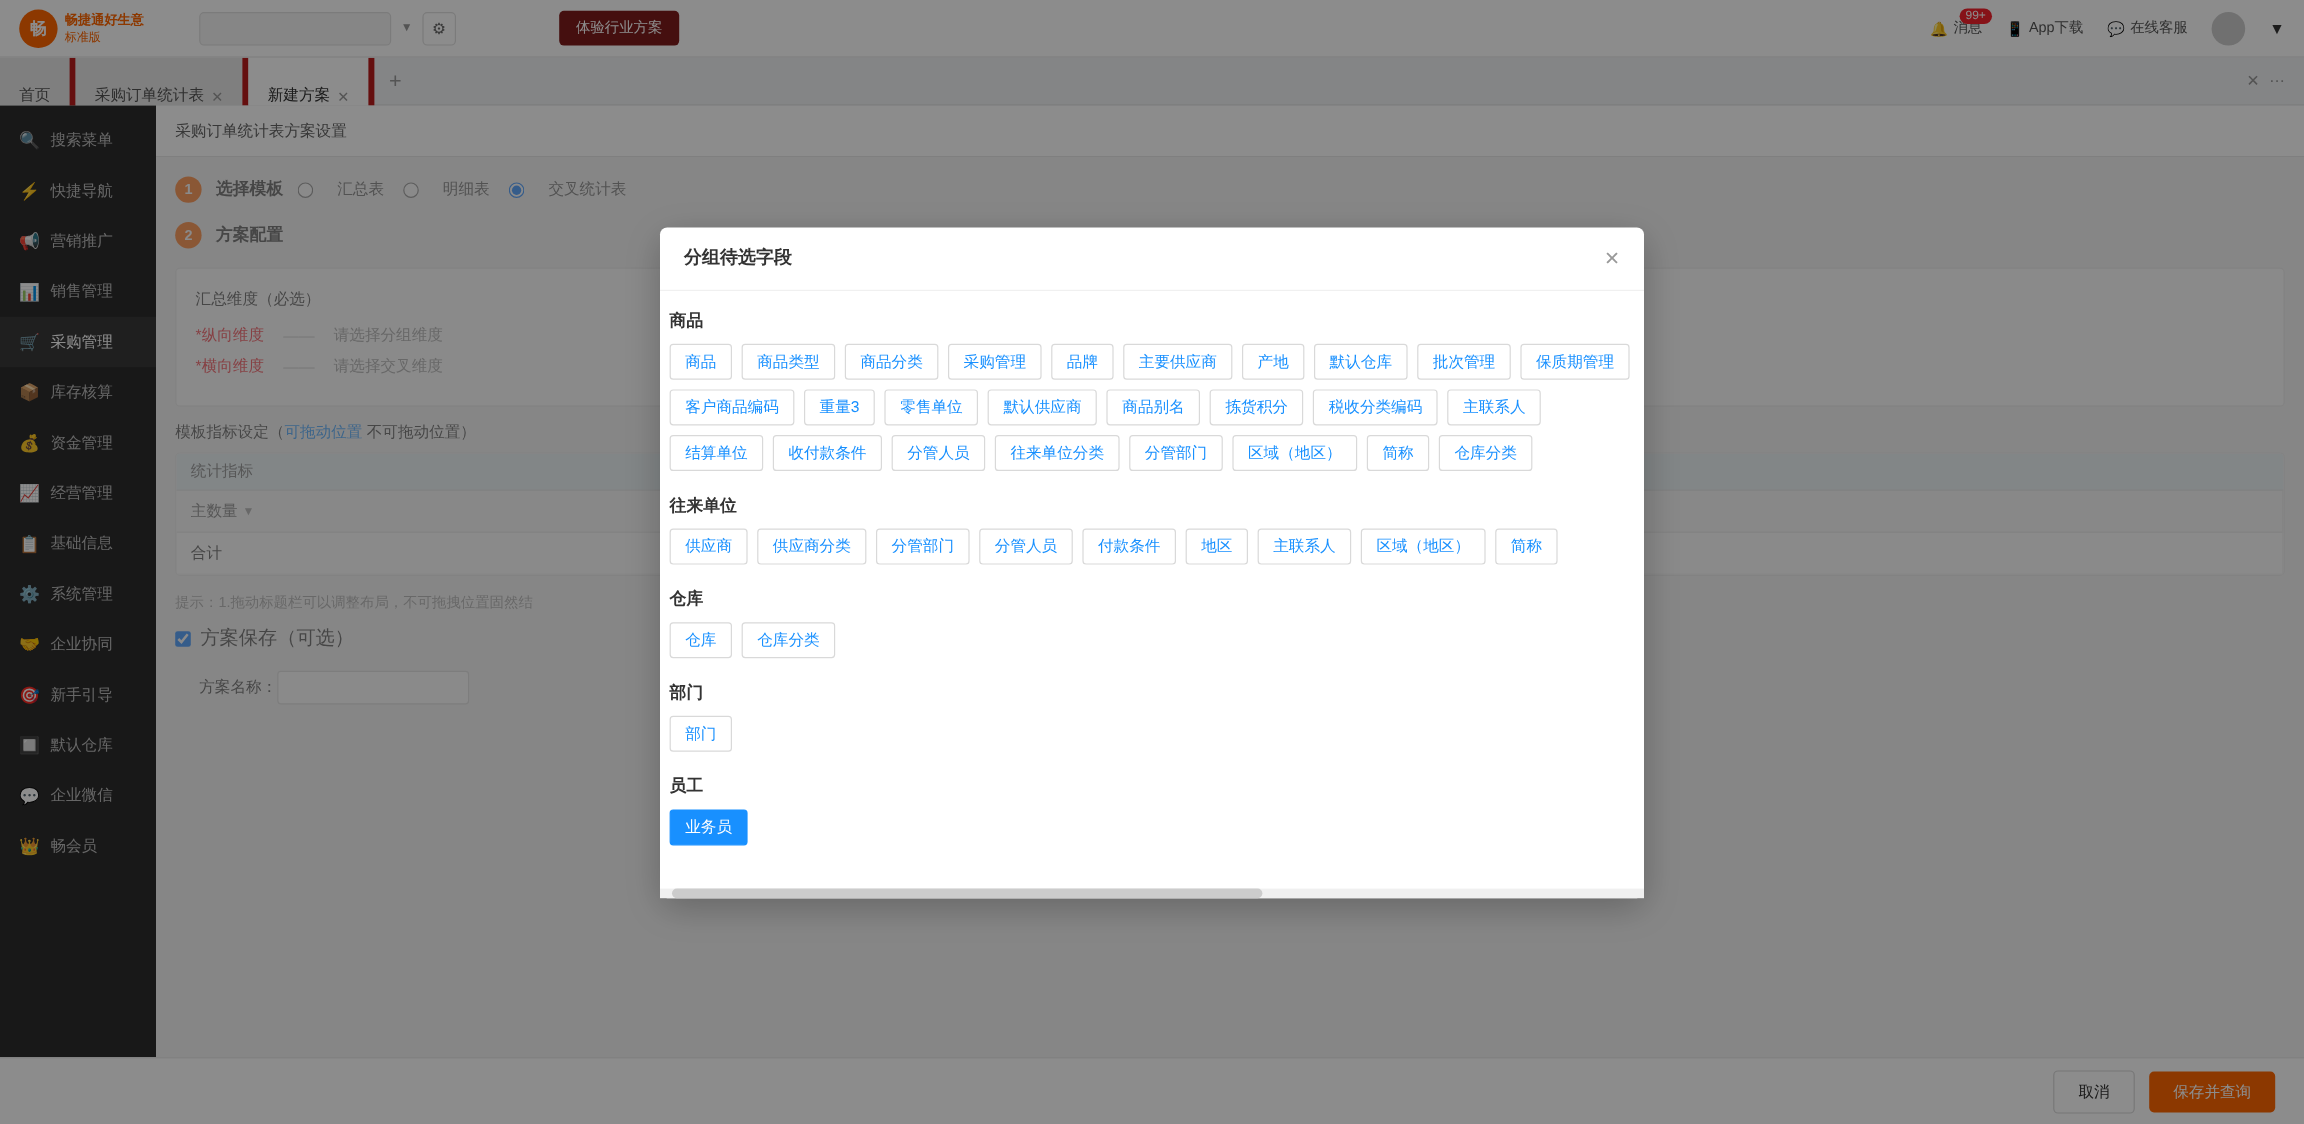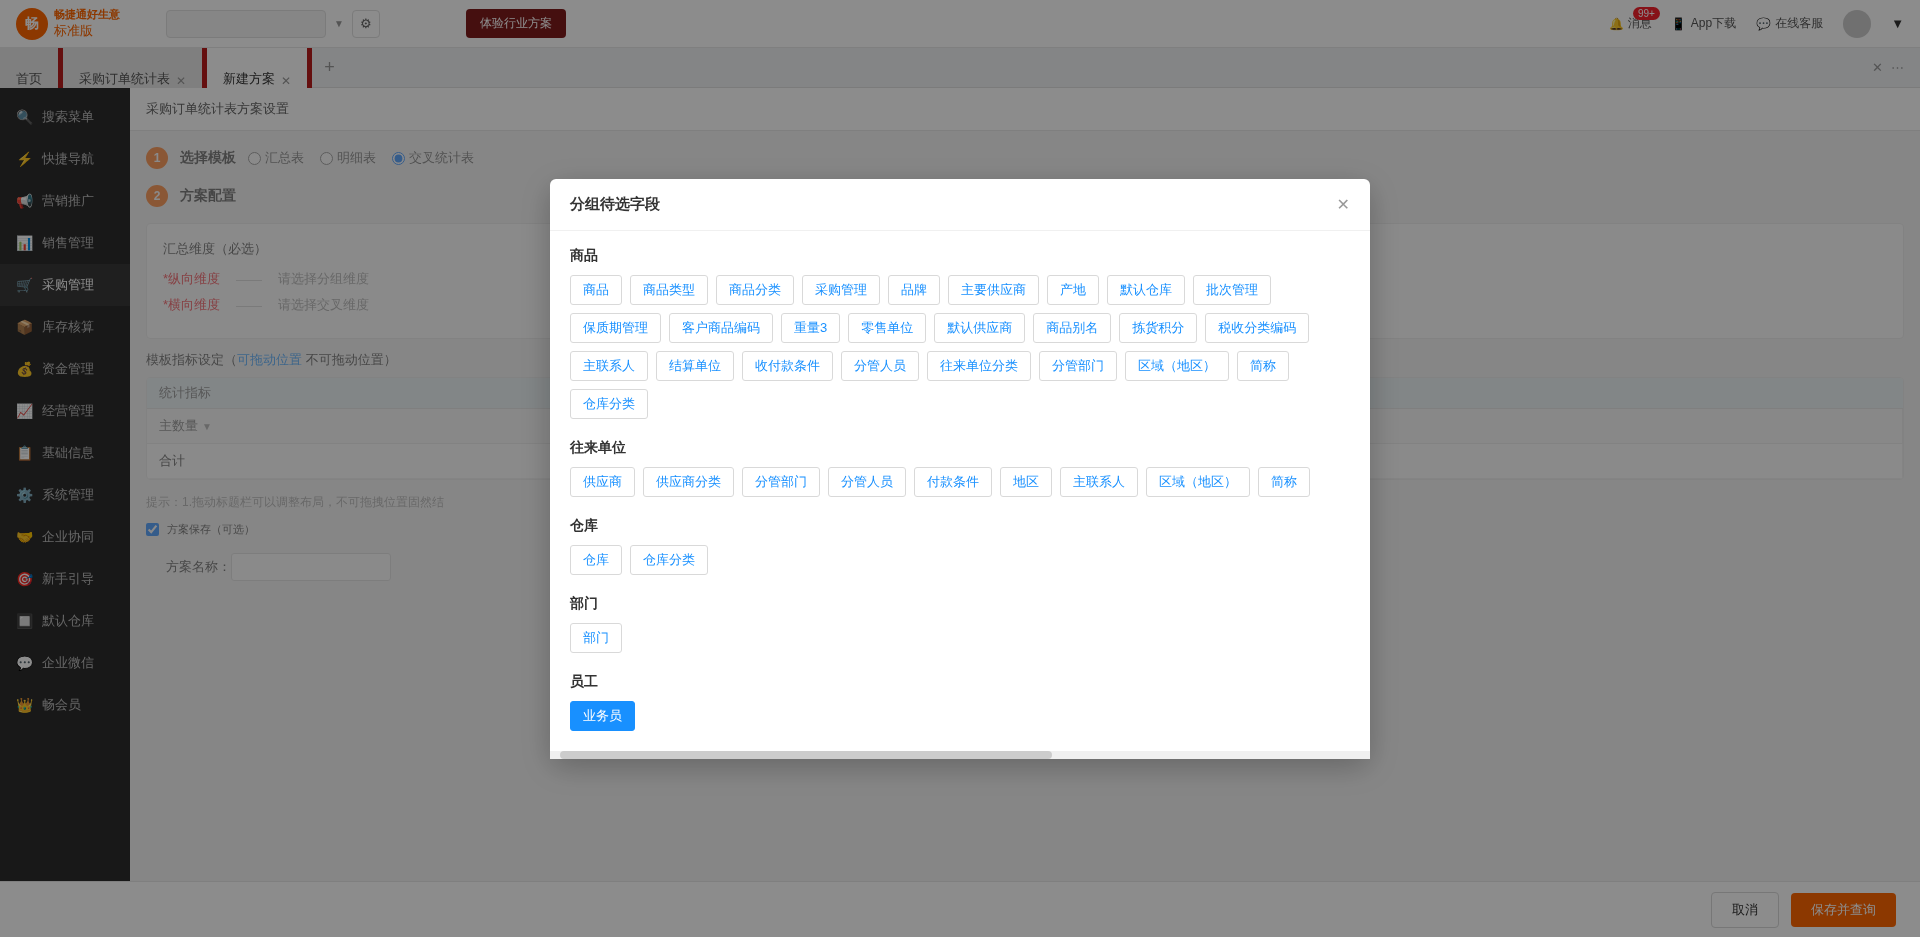--- a/index.html
+++ b/index.html
@@ -41,41 +41,41 @@
     .bottom-icon { color: #bbb; cursor: pointer; font-size: 16px; }
 
     
     .overlay { position: fixed; top: 0; left: 0; right: 0; bottom: 0; background: rgba(0,0,0,0.45); z-index: 200; }
 
     
     .modal { position: fixed; top: 50%; left: 50%; transform: translate(-50%, -50%); width: 820px; max-height: 580px; background: #fff; border-radius: 6px; z-index: 300; display: flex; flex-direction: column; box-shadow: 0 8px 32px rgba(0,0,0,0.25); }
     .modal-header { padding: 16px 20px; border-bottom: 1px solid #f0f0f0; display: flex; align-items: center; justify-content: space-between; flex-shrink: 0; }
     .modal-title { font-size: 15px; font-weight: 600; color: #333; }
     .modal-close { cursor: pointer; color: #999; font-size: 16px; }
-    .modal-body { flex: 1; overflow-y: auto; padding: 16px 20px; }
+    .modal-body { flex: 1; overflow-y: auto; padding: 16px 8px; }
 
     
     .modal-body::-webkit-scrollbar { width: 8px; }
     .modal-body::-webkit-scrollbar-track { background: #f0f0f0; }
     .modal-body::-webkit-scrollbar-thumb { background: #ccc; border-radius: 4px; }
 
     
     .field-section { margin-bottom: 20px; }
     .section-title { font-size: 14px; font-weight: 600; color: #333; margin-bottom: 10px; }
     .fields-grid { display: flex; flex-wrap: wrap; gap: 8px; }
     .field-tag { border: 1px solid #d9d9d9; border-radius: 3px; padding: 5px 12px; font-size: 13px; color: #1890ff; cursor: pointer; background: #fff; white-space: nowrap; }
     .field-tag.active { background: #1890ff; color: #fff; border-color: #1890ff; }
 
     
     .bg-content { padding: 16px; filter: blur(0px); }
     .step-row { display: flex; align-items: center; gap: 12px; margin-bottom: 16px; }
     .step-badge { background: #ff6600; color: white; border-radius: 50%; width: 22px; height: 22px; display: flex; align-items: center; justify-content: center; font-size: 12px; font-weight: bold; flex-shrink: 0; }
     .step-label { font-size: 14px; font-weight: 600; color: #333; }
     .radio-group { display: flex; gap: 16px; align-items: center; }
-    .radio-item { display: flex; align-items: center; gap: 4px; font-size: 13px; color: #555; }
+    .radio-item { display: flex; align-items: center; gap: 20px; font-size: 13px; color: #555; }
     .config-section { background: #fff; border: 1px solid #e8e8e8; border-radius: 4px; padding: 16px; margin-bottom: 12px; }
     .config-row { display: flex; align-items: center; gap: 8px; margin-bottom: 8px; }
     .table-area { background: #fff; border: 1px solid #e8e8e8; border-radius: 4px; overflow: hidden; margin-bottom: 12px; }
     .table-header { background: #fafafa; display: flex; border-bottom: 1px solid #e8e8e8; }
     .th { padding: 8px 12px; font-size: 13px; color: #666; border-right: 1px solid #e8e8e8; flex: 1; }
     .tr { display: flex; border-bottom: 1px solid #f0f0f0; }
     .td { padding: 8px 12px; font-size: 13px; color: #333; border-right: 1px solid #f0f0f0; flex: 1; }
     .dropdown-cell { display: flex; align-items: center; gap: 4px; }
     .dd-arrow { font-size: 10px; color: #999; }
 
@@ -90,21 +90,21 @@
 </head>
 <body>
 
 <div class="overlay"></div>
 
 <div class="top-bar">
   <div class="logo-area">
     <div class="logo-icon">畅</div>
     <div>
       <div style="font-size:11px; color:#ff6600; font-weight:bold;">畅捷通好生意</div>
-      <div style="font-size:13px; color:#ff6600;">标准版</div>
+      <div style="font-size:10px; color:#ff6600;">标准版</div>
     </div>
   </div>
   <div class="search-area">
     <input class="search-box" type="text" style="">
     <span class="search-arrow">▼</span>
     <div class="gear-btn">⚙</div>
   </div>
   <button class="trial-btn">体验行业方案</button>
   <div class="top-right">
     <div class="top-icon-item">
@@ -278,21 +278,21 @@
           <div class="td">合计</div>
         </div>
       </div>
 
       <div style="font-size:12px; color:#999; margin-bottom:8px; line-height:1.8;">
         <div>提示：1.拖动标题栏可以调整布局，不可拖拽位置固然结</div>
       </div>
 
       <div style="display:flex; align-items:center; gap:8px; margin-bottom:16px;">
         <input type="checkbox" checked="" style="">
-        <span style="color:#333; font-size:11px;">方案保存（可选）</span>
+        <span style="color:#333; font-size:16px;">方案保存（可选）</span>
       </div>
       <div style="display:flex; align-items:center; gap:0; padding-left:20px;">
         <span style="font-size:13px; color:#333;">方案名称：</span>
         <input type="text" style="width: 160px; height: 28px; border: 1px solid rgb(217, 217, 217); border-radius: 3px; padding: 0px 8px;">
       </div>
     </div>
   </div>
 </div>
 
 <div class="modal">

